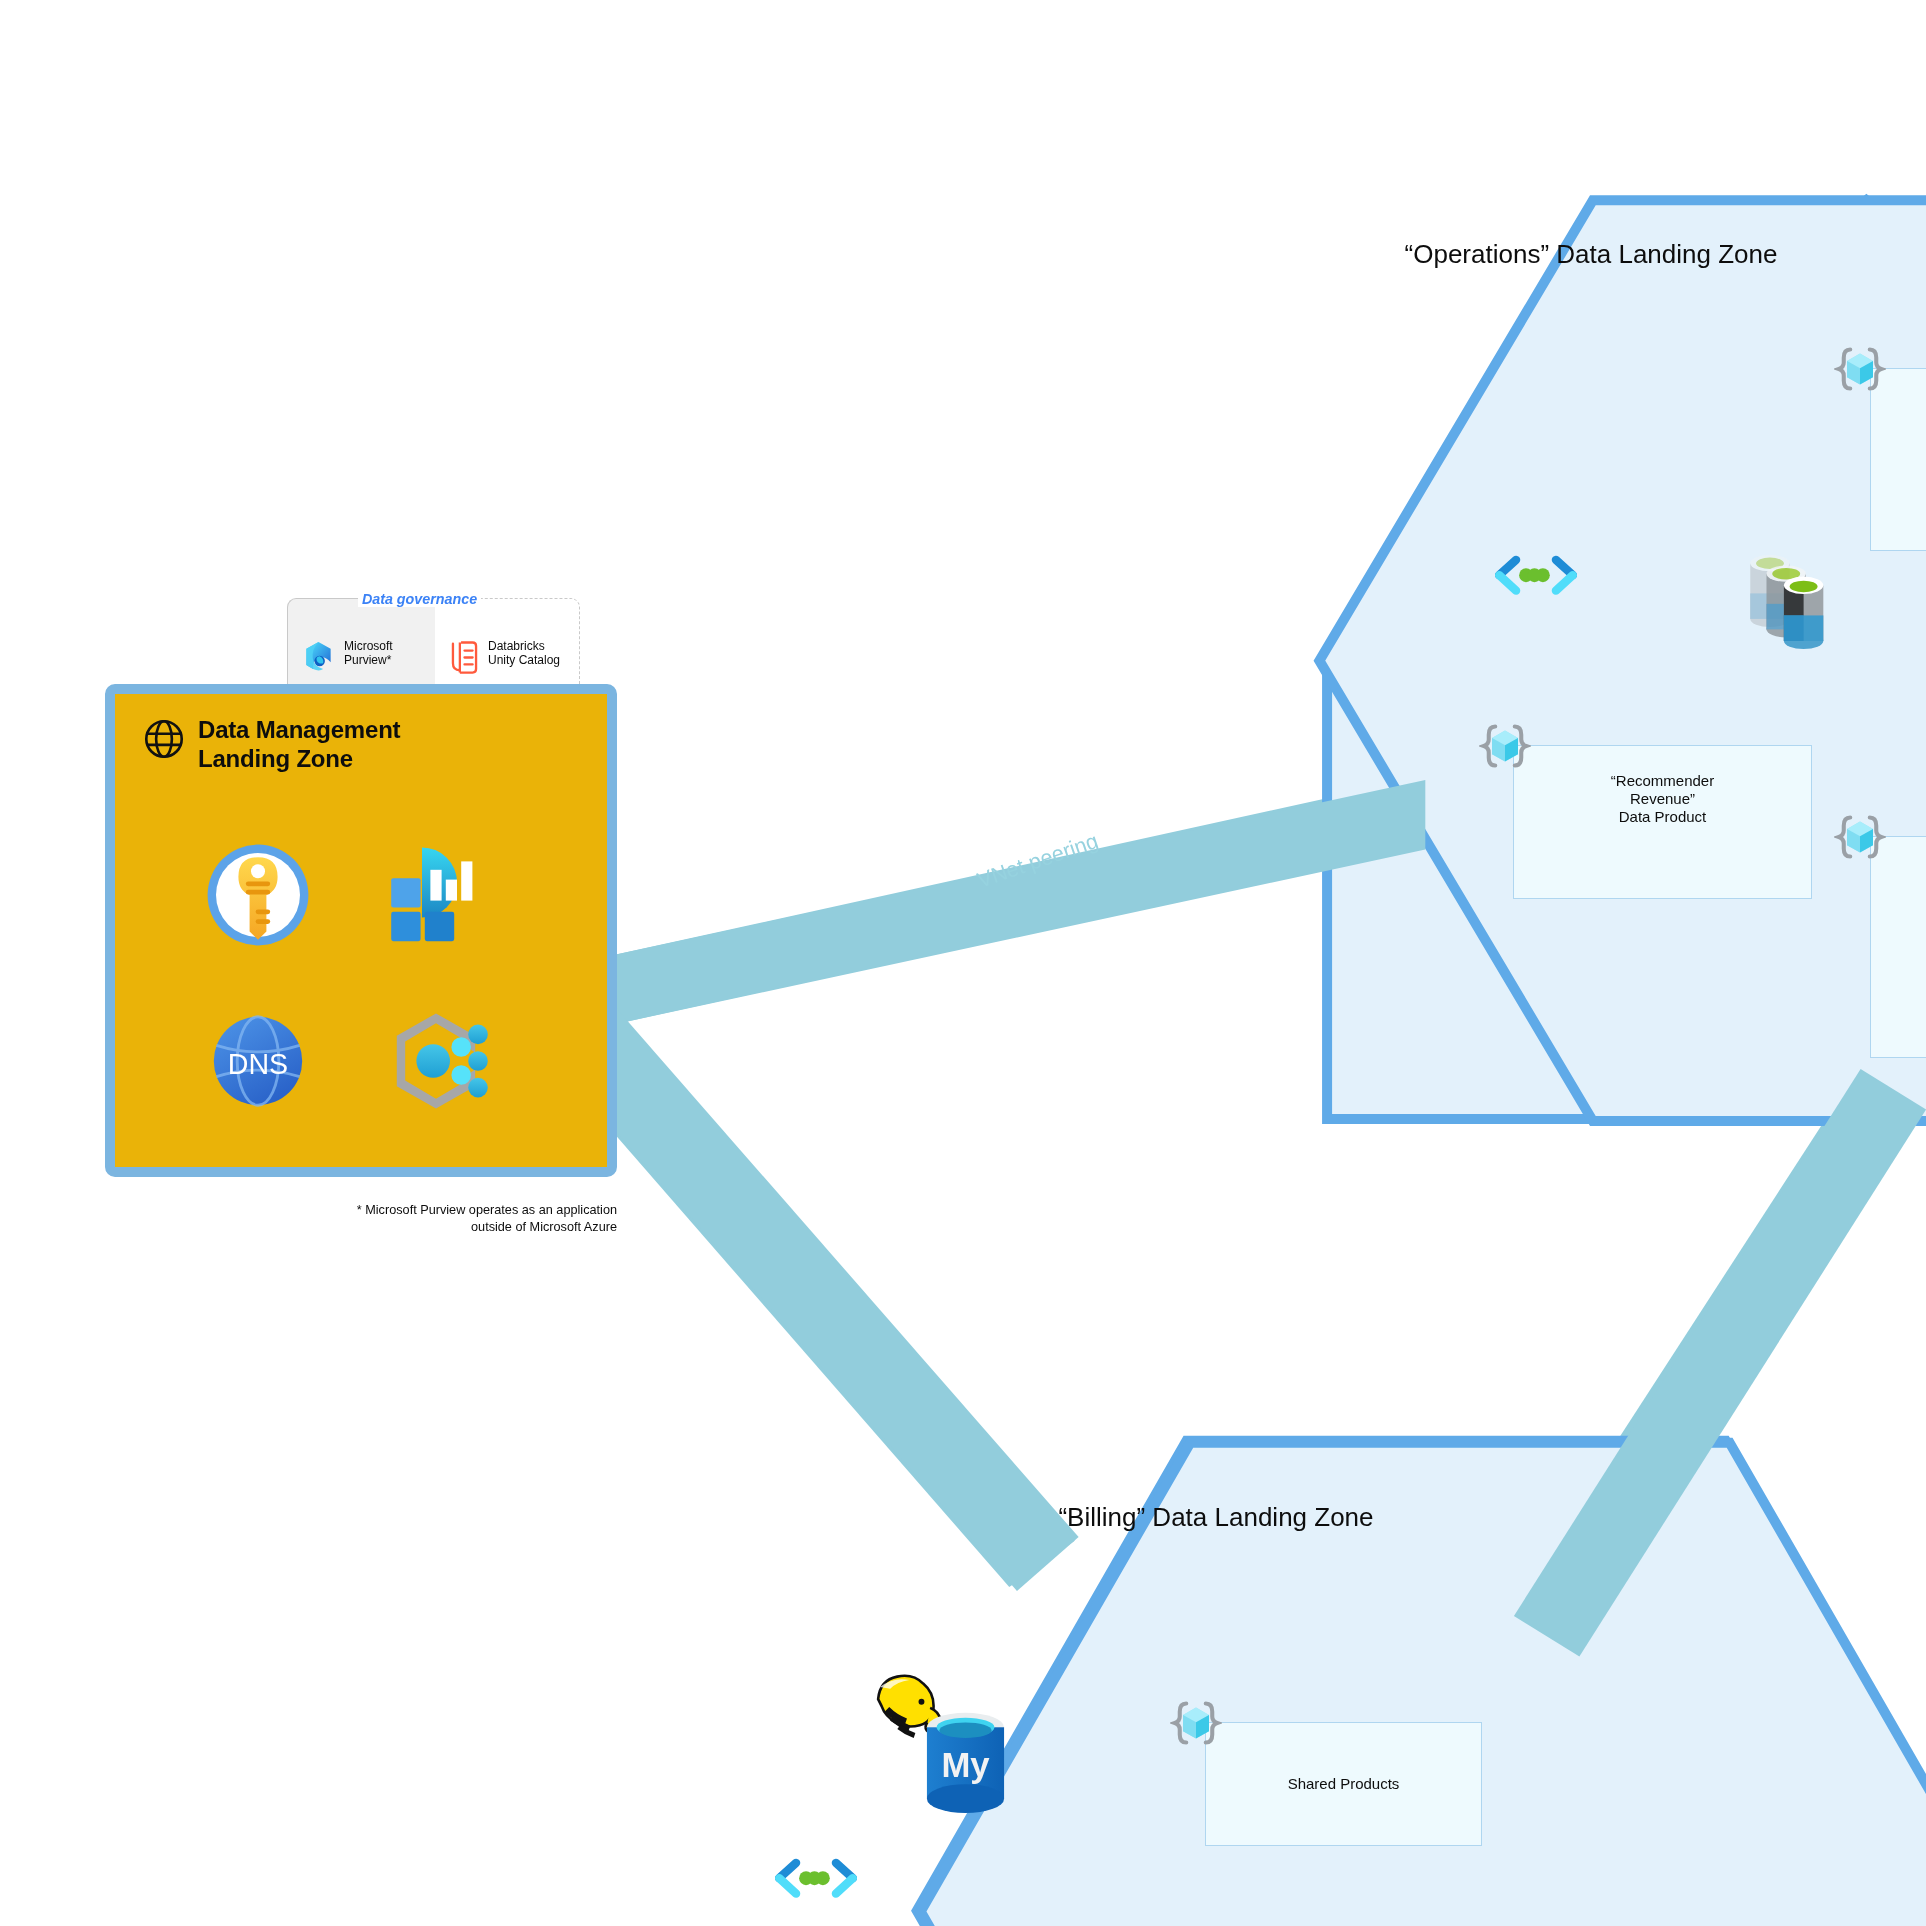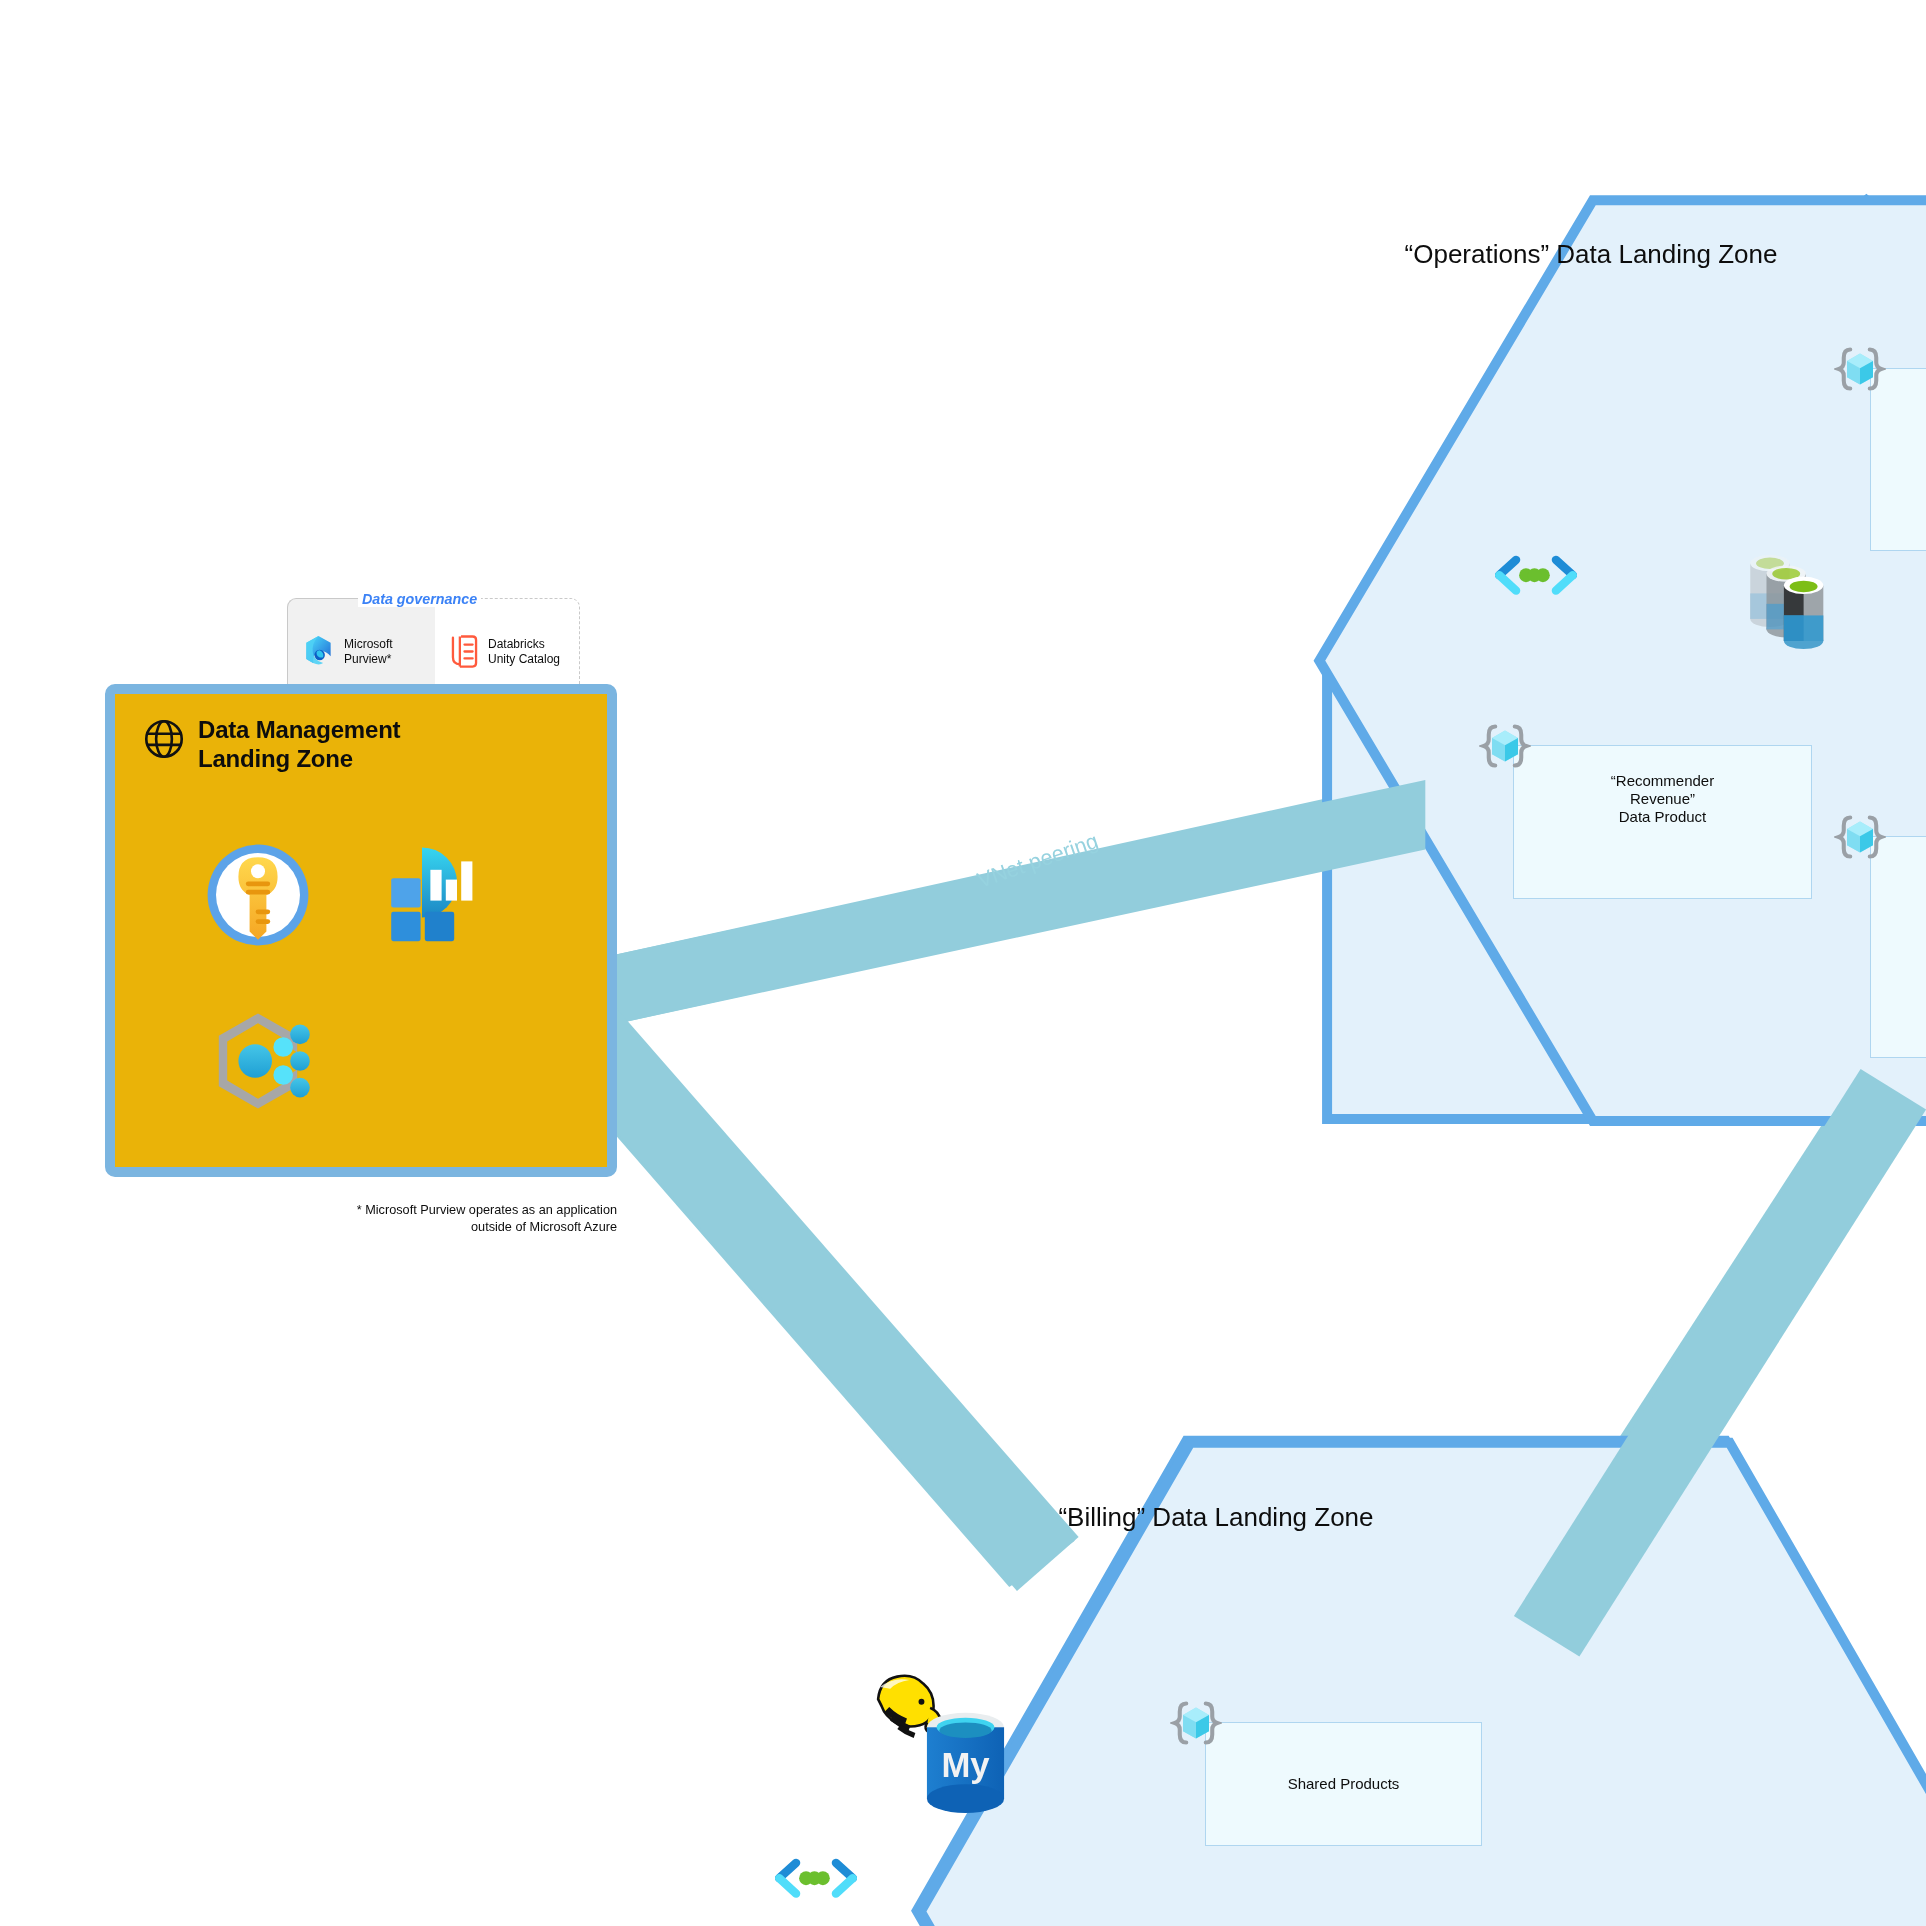--- a/index.html
+++ b/index.html
@@ -23,21 +23,21 @@
 
   
   #gov{position:absolute;left:287px;top:598px;width:293px;height:96px;}
   #gov-label{position:absolute;left:71px;top:-7.3px;font-style:italic;font-weight:bold;
              font-size:14.3px;color:#3b82f6;background:#ffffff;padding:0 3.9px;z-index:4;white-space:nowrap;}
   .gov-half{position:absolute;top:0;height:96px;box-sizing:border-box;}
   #gov-left{left:0;width:148px;background:#F1F1F1;border:1.5px solid #C9C9C9;border-right:none;
             border-radius:9.2px 0 0 9.2px;}
   #gov-right{left:148px;width:145px;background:#ffffff;border:1.5px dashed #C9C9C9;border-left:none;
              border-radius:0 9.2px 9.2px 0;}
-  .gov-item{position:absolute;top:35px;display:flex;align-items:center;gap:7px;}
+  .gov-item{position:absolute;top:41px;display:flex;gap:7px;}
   .gov-text{font-size:12px;line-height:1.2;white-space:pre-line;}
   #gov-item-purview{left:13px;}
   #gov-item-uc{left:161px;}
 
   #footnote{position:absolute;left:162px;top:1202px;width:455px;text-align:right;
             font-size:12.7px;line-height:1.32;white-space:pre-line;color:#0d0d0d;}
 
   
   .zone-title{position:absolute;font-size:26px;white-space:nowrap;text-align:center;}
   .lz-box{position:absolute;box-sizing:border-box;background:#EEFAFE;border:1.9px solid #AFD6F0;
@@ -329,20 +329,31 @@
           <rect x="8" y="52" width="21" height="21" rx="1.5" fill="#2E8FDC"></rect>
           <rect x="32" y="52" width="21" height="21" rx="1.5" fill="#2081CC"></rect>
           <g fill="#FFFFFF">
             <rect x="36" y="22" width="8" height="22"></rect>
             <rect x="47" y="29" width="8" height="15"></rect>
             <rect x="58" y="16" width="8" height="28"></rect>
           </g>
         </svg>
       </div>
 
+      <div class="icon-cell">
+        <svg width="104" height="104" viewBox="0 0 80 80">
+          <circle cx="40" cy="40" r="34" fill="url(#gDns)"></circle>
+          <g fill="none" stroke="#83B7F2" stroke-width="2.2" opacity=".75">
+            <ellipse cx="40" cy="40" rx="16" ry="34"></ellipse>
+            <path d="M8 28 q32 10 64 0"></path>
+              <path d="M8 52 q32 -10 64 0"></path>
+          </g>
+          <text x="40" y="50" font-family="Liberation Sans, sans-serif" font-size="22" fill="#FFFFFF" text-anchor="middle">DNS</text>
+        </svg>
+      </div>
 
       <div class="icon-cell">
         <svg width="112" height="112" viewBox="0 0 80 80">
           <path d="M40 6 L68 22 L68 34 L62 30 L62 26 L40 13 L18 26 L18 54 L40 67 L62 54 L62 50 L68 46 L68 58 L40 74 L12 58 L12 22 Z" fill="#A7A7A7"></path>
           <circle cx="38" cy="40" r="12" fill="url(#gDot)"></circle>
           <circle cx="58" cy="30" r="7" fill="#56E2FA"></circle>
           <circle cx="58" cy="50" r="7" fill="#56E2FA"></circle>
           <circle cx="70" cy="21" r="7" fill="url(#gDot)"></circle>
           <circle cx="70" cy="40" r="7" fill="url(#gDot)"></circle>
           <circle cx="70" cy="59" r="7" fill="url(#gDot)"></circle>

